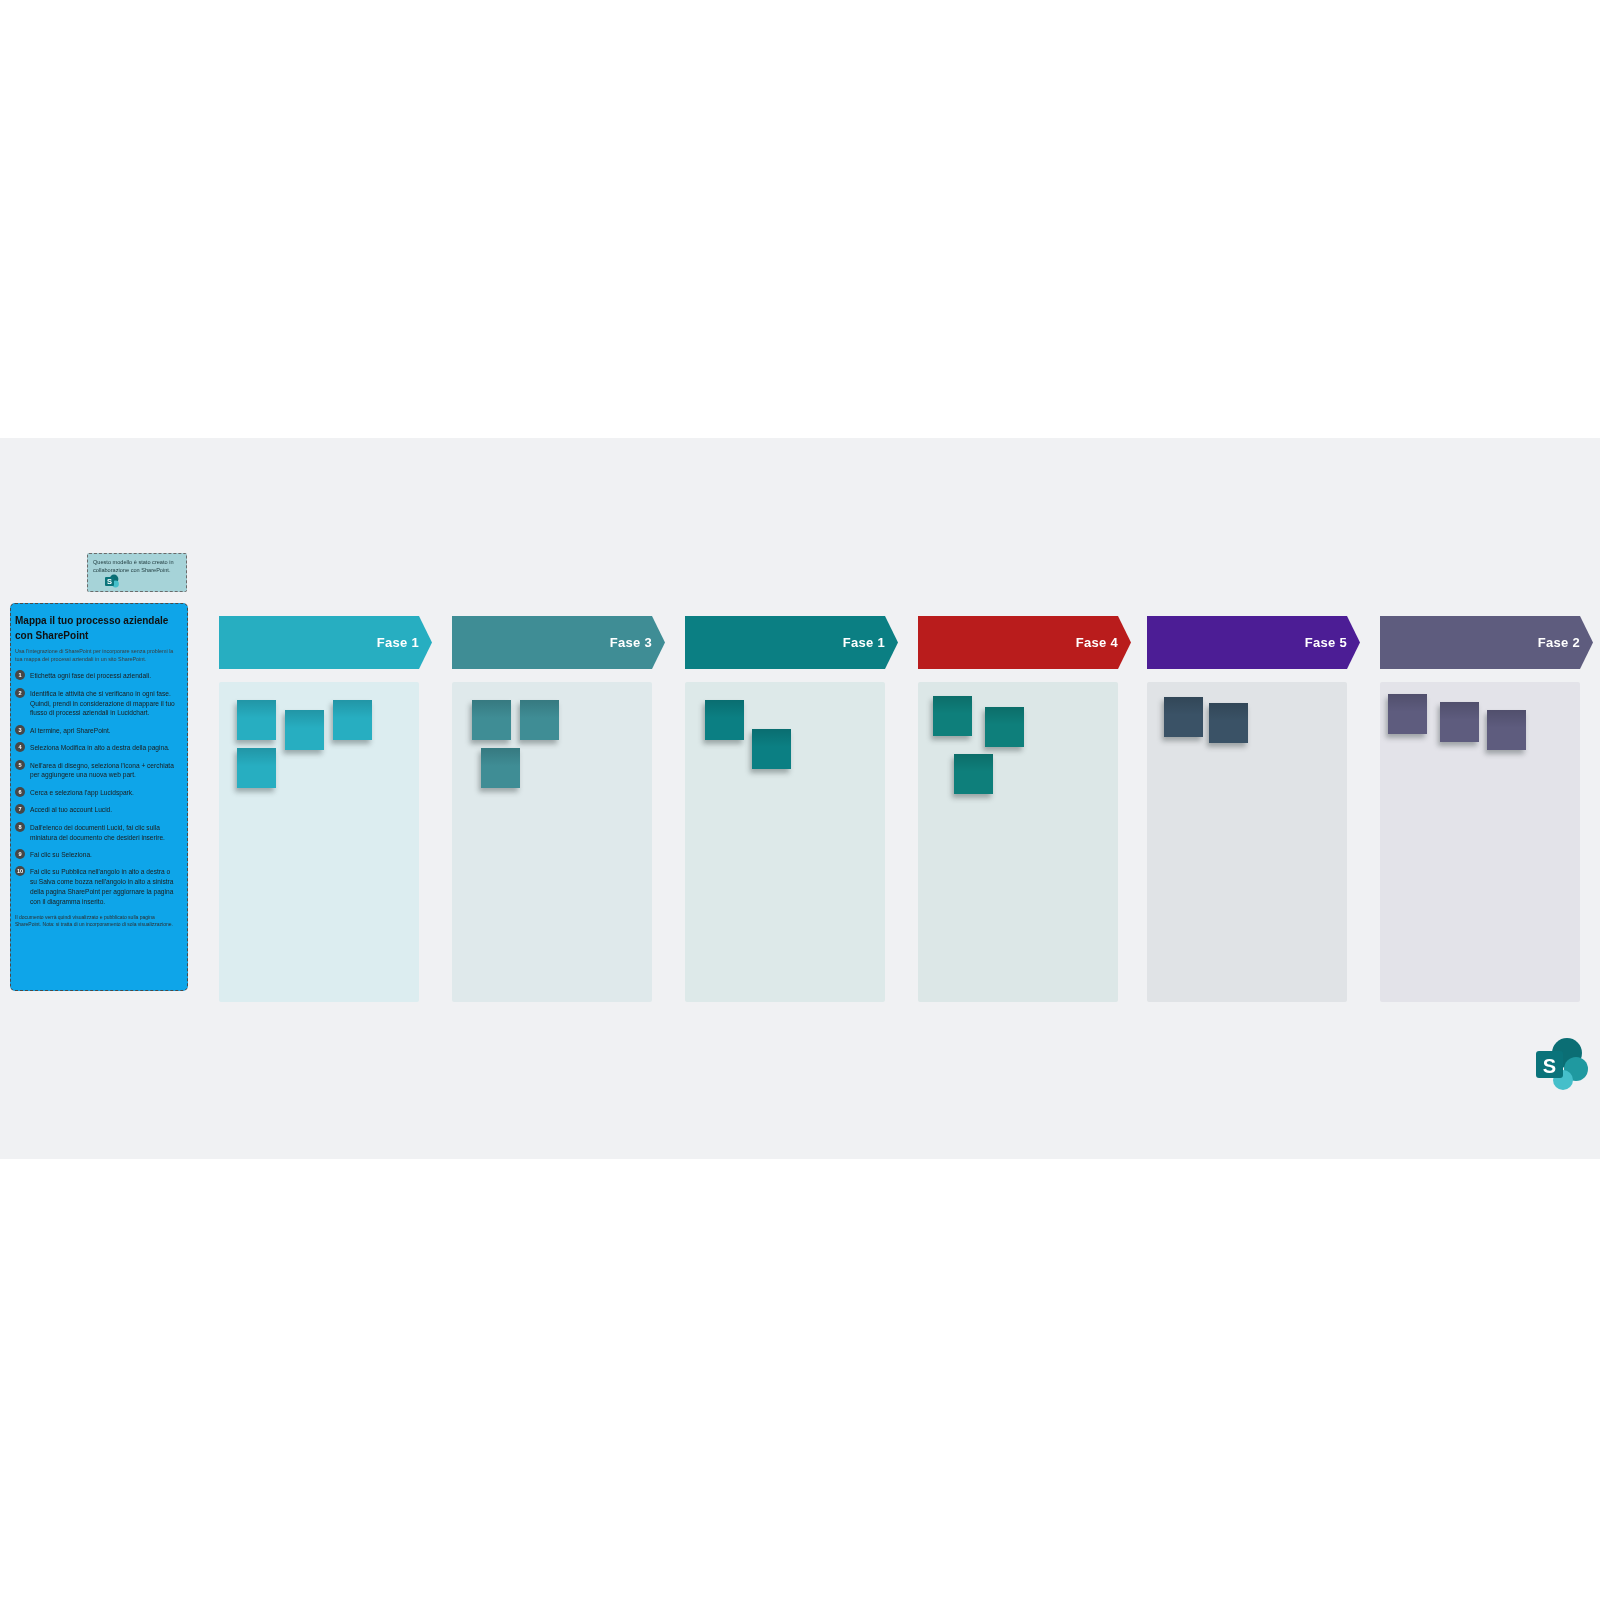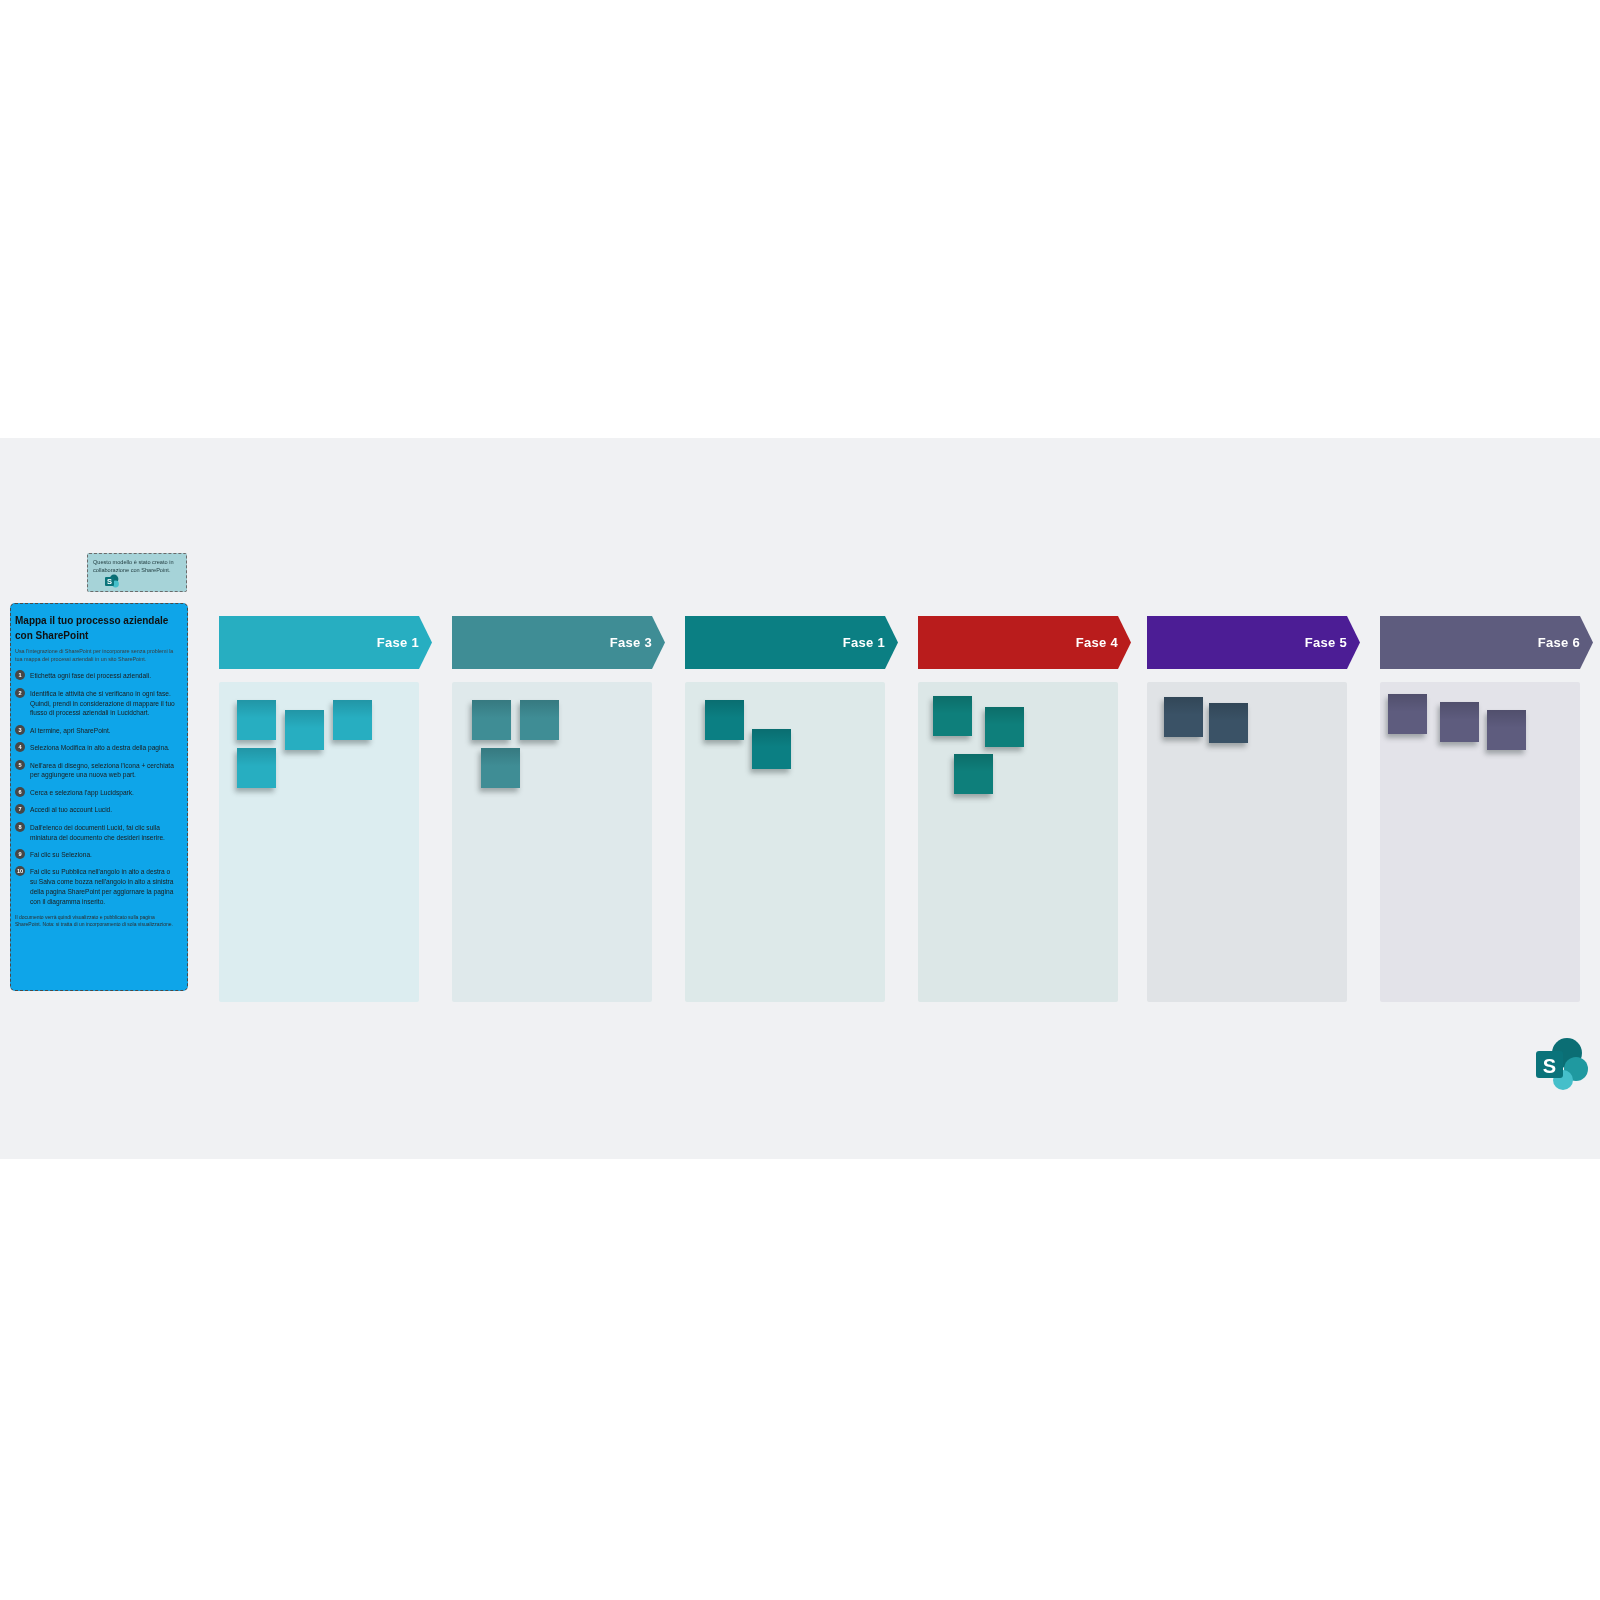--- a/index.html
+++ b/index.html
@@ -136,21 +136,21 @@
         <div class="sticky" style="left: 36px; top: 72px; background: rgb(14, 127, 123);"></div>
       </div>
       <div class="phase-header" style="left: 1147px; background: #4c1d95;">
         <span class="phase-label">Fase 5</span>
       </div>
       <div class="phase-body" style="left: 1147px; background: rgb(224, 227, 230);">
         <div class="sticky" style="left: 17px; top: 15px; background: rgb(58, 82, 102);"></div>
         <div class="sticky" style="left: 62px; top: 21px; background: rgb(58, 82, 102);"></div>
       </div>
       <div class="phase-header" style="left: 1380px; background: rgb(94, 92, 126);">
-        <span class="phase-label">Fase 6</span>
+        <span class="phase-label">Fase 2</span>
       </div>
       <div class="phase-body" style="left: 1380px; background: rgb(227, 227, 233);">
         <div class="sticky" style="left: 8px; top: 12px; background: rgb(94, 92, 126);"></div>
         <div class="sticky" style="left: 60px; top: 20px; background: rgb(94, 92, 126);"></div>
         <div class="sticky" style="left: 107px; top: 28px; background: rgb(94, 92, 126);"></div>
       </div>
     </div>
 
   <svg class="sp-logo" width="56" height="52" viewBox="0 0 56 52">
     <circle cx="33" cy="15" r="15" fill="#0b6e74"></circle>

